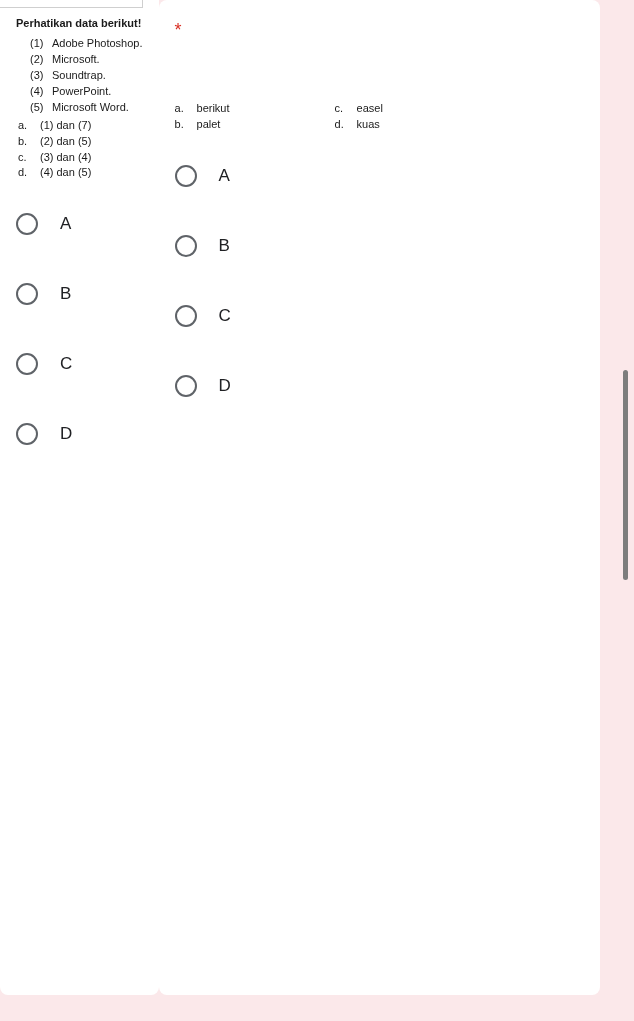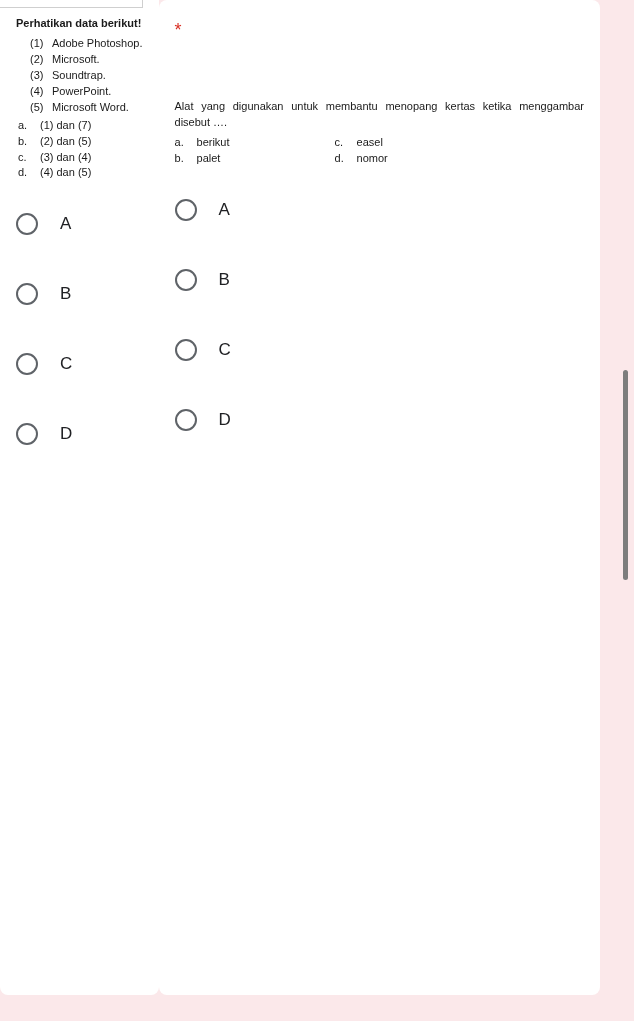--- a/index.html
+++ b/index.html
@@ -187,41 +187,40 @@
           <span class="choice-label">D</span>
         </div>
       </div>
     </div>
 
     <div class="card card2">
       <span class="required">*</span>
 
       <div style="height:18px;"></div>
 
-      <div class="qtext">Alat yang digunakan untuk membantu menopang kertas ketika menggambar disebut ….</div>
 
       <div class="two-col-opts">
         <div class="col">
           <div class="row">
               <span class="n">a.</span>
               <span>berikut</span>
             </div>
           <div class="row">
               <span class="n">b.</span>
               <span>palet</span>
             </div>
         </div>
         <div class="col">
           <div class="row">
               <span class="n">c.</span>
               <span>easel</span>
             </div>
           <div class="row">
               <span class="n">d.</span>
-              <span>nomor</span>
+              <span>kuas</span>
             </div>
         </div>
       </div>
 
       <div class="choices">
         <div class="choice">
           <span class="radio-circle"></span>
           <span class="choice-label">A</span>
         </div>
         <div class="choice">

